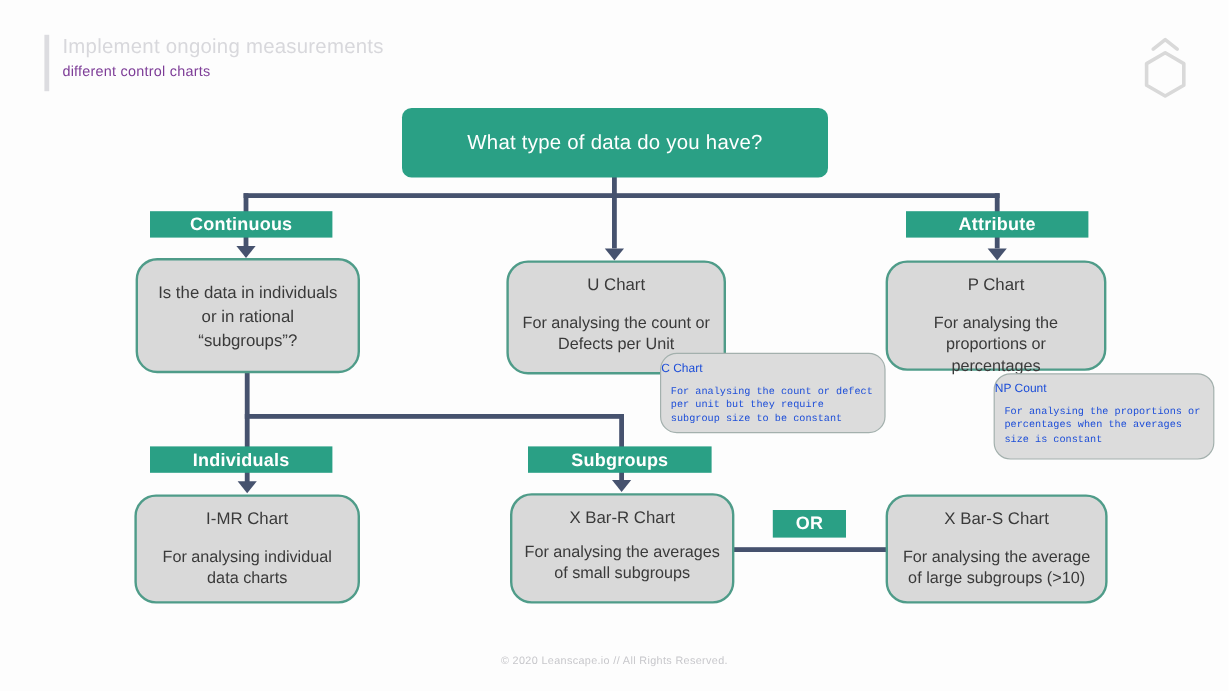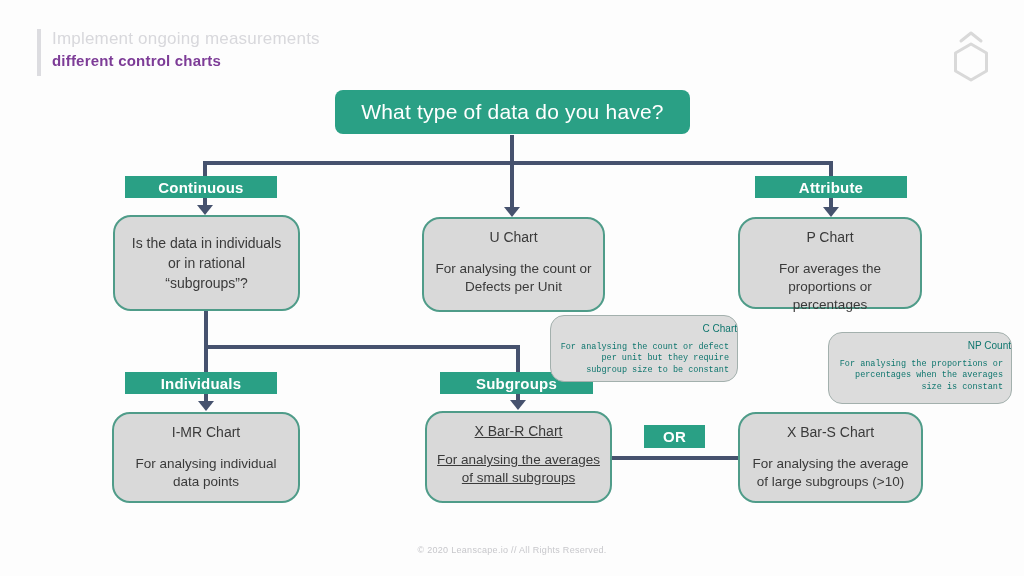--- a/index.html
+++ b/index.html
@@ -5,21 +5,21 @@
   html,body { margin:0; padding:0; background:#ffffff; }
   .slide {
     position:relative; width:1024px; height:576px; overflow:hidden;
     background:#fdfdfd;
     font-family:"Liberation Sans", sans-serif;
   }
 
   
   .header-bar { position:absolute; left:37px; top:29px; width:4px; height:47px; background:#dcdce0; }
   .kicker { position:absolute; left:52px; top:29px; font-size:17px; font-weight:400; color:#d8d8dc; letter-spacing:.2px; }
-  .page-title { position:absolute; left:52px; top:52px; font-size:15px; font-weight:700; color:#7d3c97; letter-spacing:.2px; }
+  .page-title { position:absolute; left:52px; top:52px; font-size:12px; font-weight:400; color:#7d3c97; letter-spacing:.2px; }
 
   .logo { position:absolute; left:947px; top:29px; width:48px; height:56px; }
 
   
   .line { position:absolute; background:#46526e; z-index:1; }
   .arrow { position:absolute; width:0; height:0; z-index:1;
            border-left:8px solid transparent; border-right:8px solid transparent;
            border-top:10px solid #46526e; }
 
   .l-v-root { left:510px; top:135px; width:4px; height:72px; }
@@ -32,24 +32,24 @@
   .l-h-or   { left:611px; top:456px; width:129px; height:4px; }
 
   .a-cont  { left:197px; top:205px; }
   .a-count { left:504px; top:207px; }
   .a-attr  { left:823px; top:207px; }
   .a-ind   { left:198px; top:401px; }
   .a-sub   { left:510px; top:400px; }
 
   
   .root-box {
-    position:absolute; left:335px; top:90px; width:355px; height:44px;
+    position:absolute; left:335px; top:90px; width:355px; height:58px;
     background:#2aa085; border-radius:8px; z-index:2;
     display:flex; align-items:center; justify-content:center;
-    color:#ffffff; font-size:21px; letter-spacing:.2px;
+    color:#ffffff; font-size:17px; letter-spacing:.2px;
   }
   .glabel {
     position:absolute; height:22px; background:#2aa085; z-index:2;
     display:flex; align-items:center; justify-content:center;
     color:#ffffff; font-size:15px; letter-spacing:.2px;font-weight:bold;
   }
   .lbl-continuous { left:125px; top:176px; width:152px; }
   .lbl-count      { left:437px; top:176px; width:151px; }
   .lbl-attribute  { left:755px; top:176px; width:152px; }
   .lbl-individuals{ left:125px; top:372px; width:152px; }
@@ -64,28 +64,28 @@
   }
   .node .node-title { font-size:14px; margin-top:10px; }
   .node .node-body  { font-size:13.5px; line-height:1.35; margin:15px 10px 0 10px; }
 
   .node-q2  { left:113px; top:215px; width:187px; height:96px;
               display:flex; align-items:center; justify-content:center; }
   .node-q2 .node-body { font-size:14px; margin:0 12px; line-height:1.45; }
   .node-u   { left:422px; top:217px; width:183px; height:95px; }
   .node-p   { left:738px; top:217px; width:184px; height:92px; }
   .node-imr { left:112px; top:412px; width:188px; height:91px; }
-  .node-xr  { left:425px; top:411px; width:187px; height:92px;text-decoration:underline; }
+  .node-xr  { left:425px; top:411px; width:187px; height:92px; }
   .node-xr .node-body { margin-top:12px; line-height:1.3; }
   .node-xs  { left:738px; top:412px; width:185px; height:91px; }
 
   .small-node {
     position:absolute; background:#dcdcdc; border:1.5px solid #a3b0ad;
     border-radius:14px; z-index:3; box-sizing:border-box;
-    color:#0f766e; text-align:right;margin-top:21px;
+    color:#1d4ed8; text-align:left;
   }
   .small-node .node-title { font-size:10px; margin-top:7px; }
   .small-node .node-body  { font-size:8.5px; line-height:1.35; margin:8px 8px 0 8px;font-family:Liberation Mono, monospace; }
   .node-c  { left:550px; top:294px; width:188px; height:67px; }
   .node-np { left:828px; top:311px; width:184px; height:72px; }
 
   
   .footer { position:absolute; left:0; top:545px; width:1024px; text-align:center;
             font-size:9px; color:#c7c7cb; letter-spacing:.3px; }
 </style>
@@ -134,26 +134,26 @@
     <div class="node-body">Is the data in individuals or in rational “subgroups”?</div>
   </div>
 
   <div class="node node-u">
     <div class="node-title">U Chart</div>
     <div class="node-body">For analysing the count or Defects per Unit</div>
   </div>
 
   <div class="node node-p">
     <div class="node-title">P Chart</div>
-    <div class="node-body">For averages the proportions or percentages</div>
+    <div class="node-body">For analysing the proportions or percentages</div>
   </div>
 
   <div class="node node-imr">
     <div class="node-title">I-MR Chart</div>
-    <div class="node-body">For analysing individual data points</div>
+    <div class="node-body">For analysing individual data charts</div>
   </div>
 
   <div class="node node-xr">
     <div class="node-title">X Bar-R Chart</div>
     <div class="node-body">For analysing the averages of small subgroups</div>
   </div>
 
   <div class="node node-xs">
     <div class="node-title">X Bar-S Chart</div>
     <div class="node-body">For analysing the average of large subgroups (&gt;10)</div>

